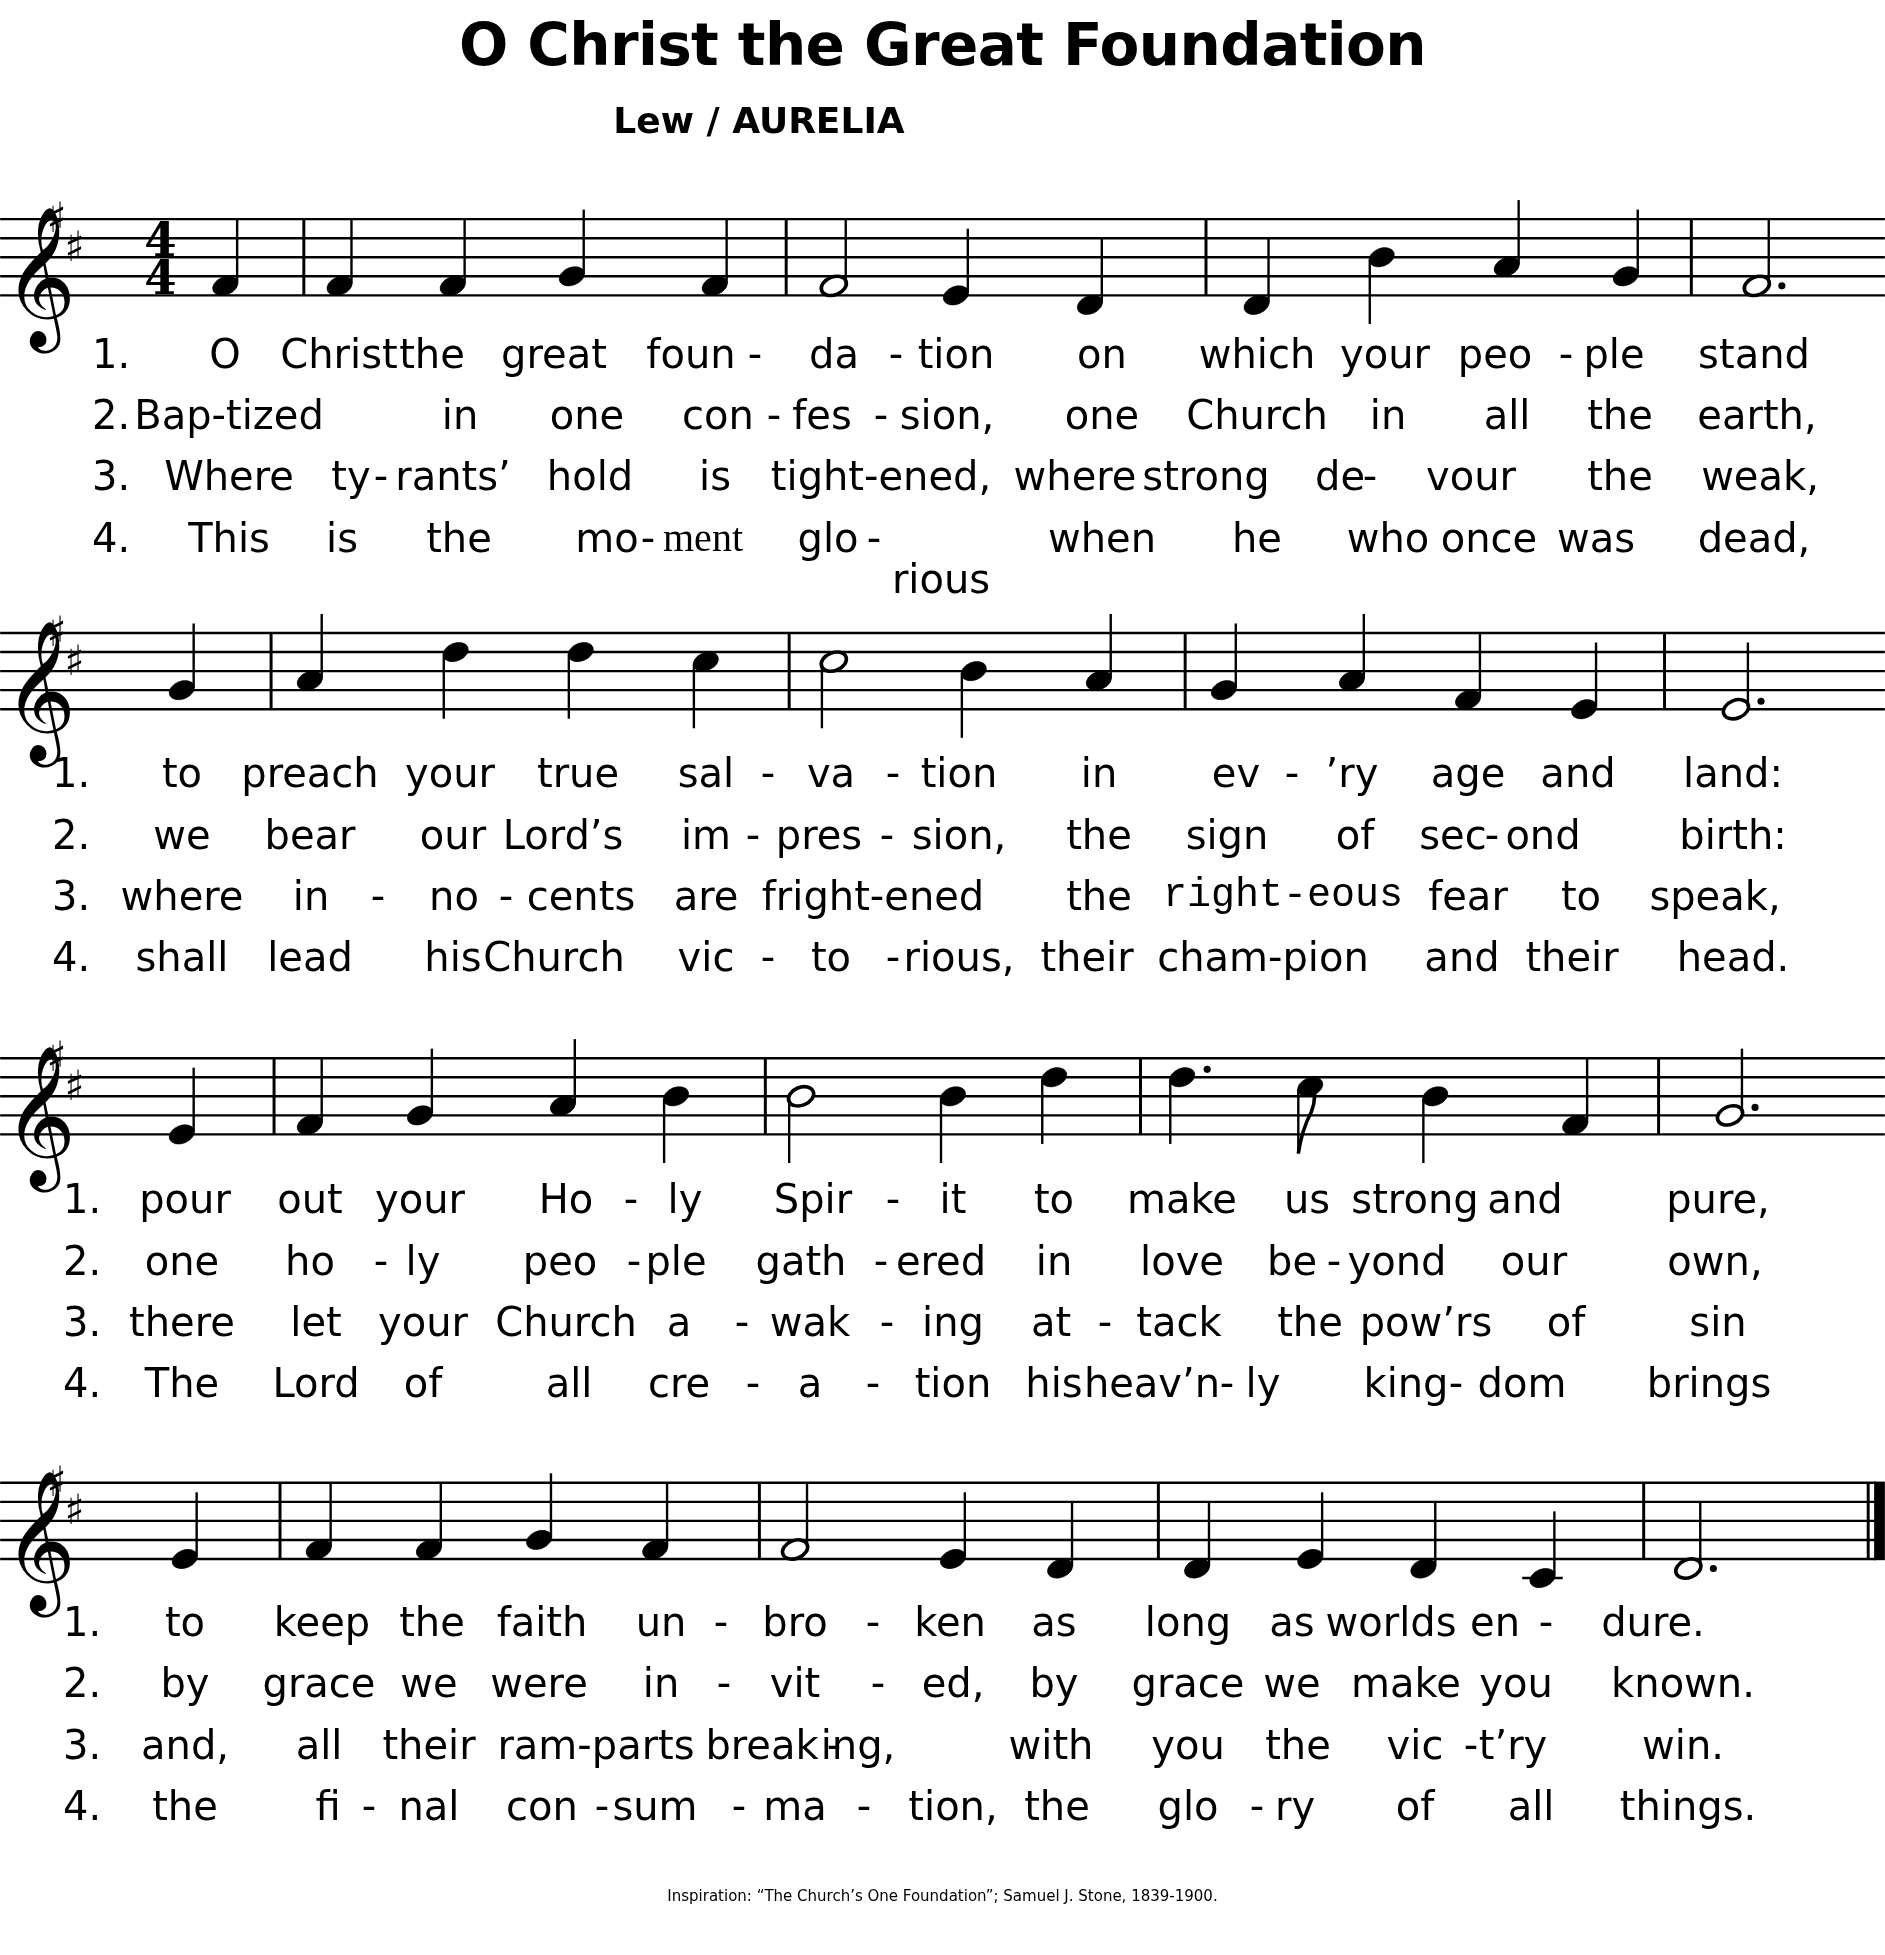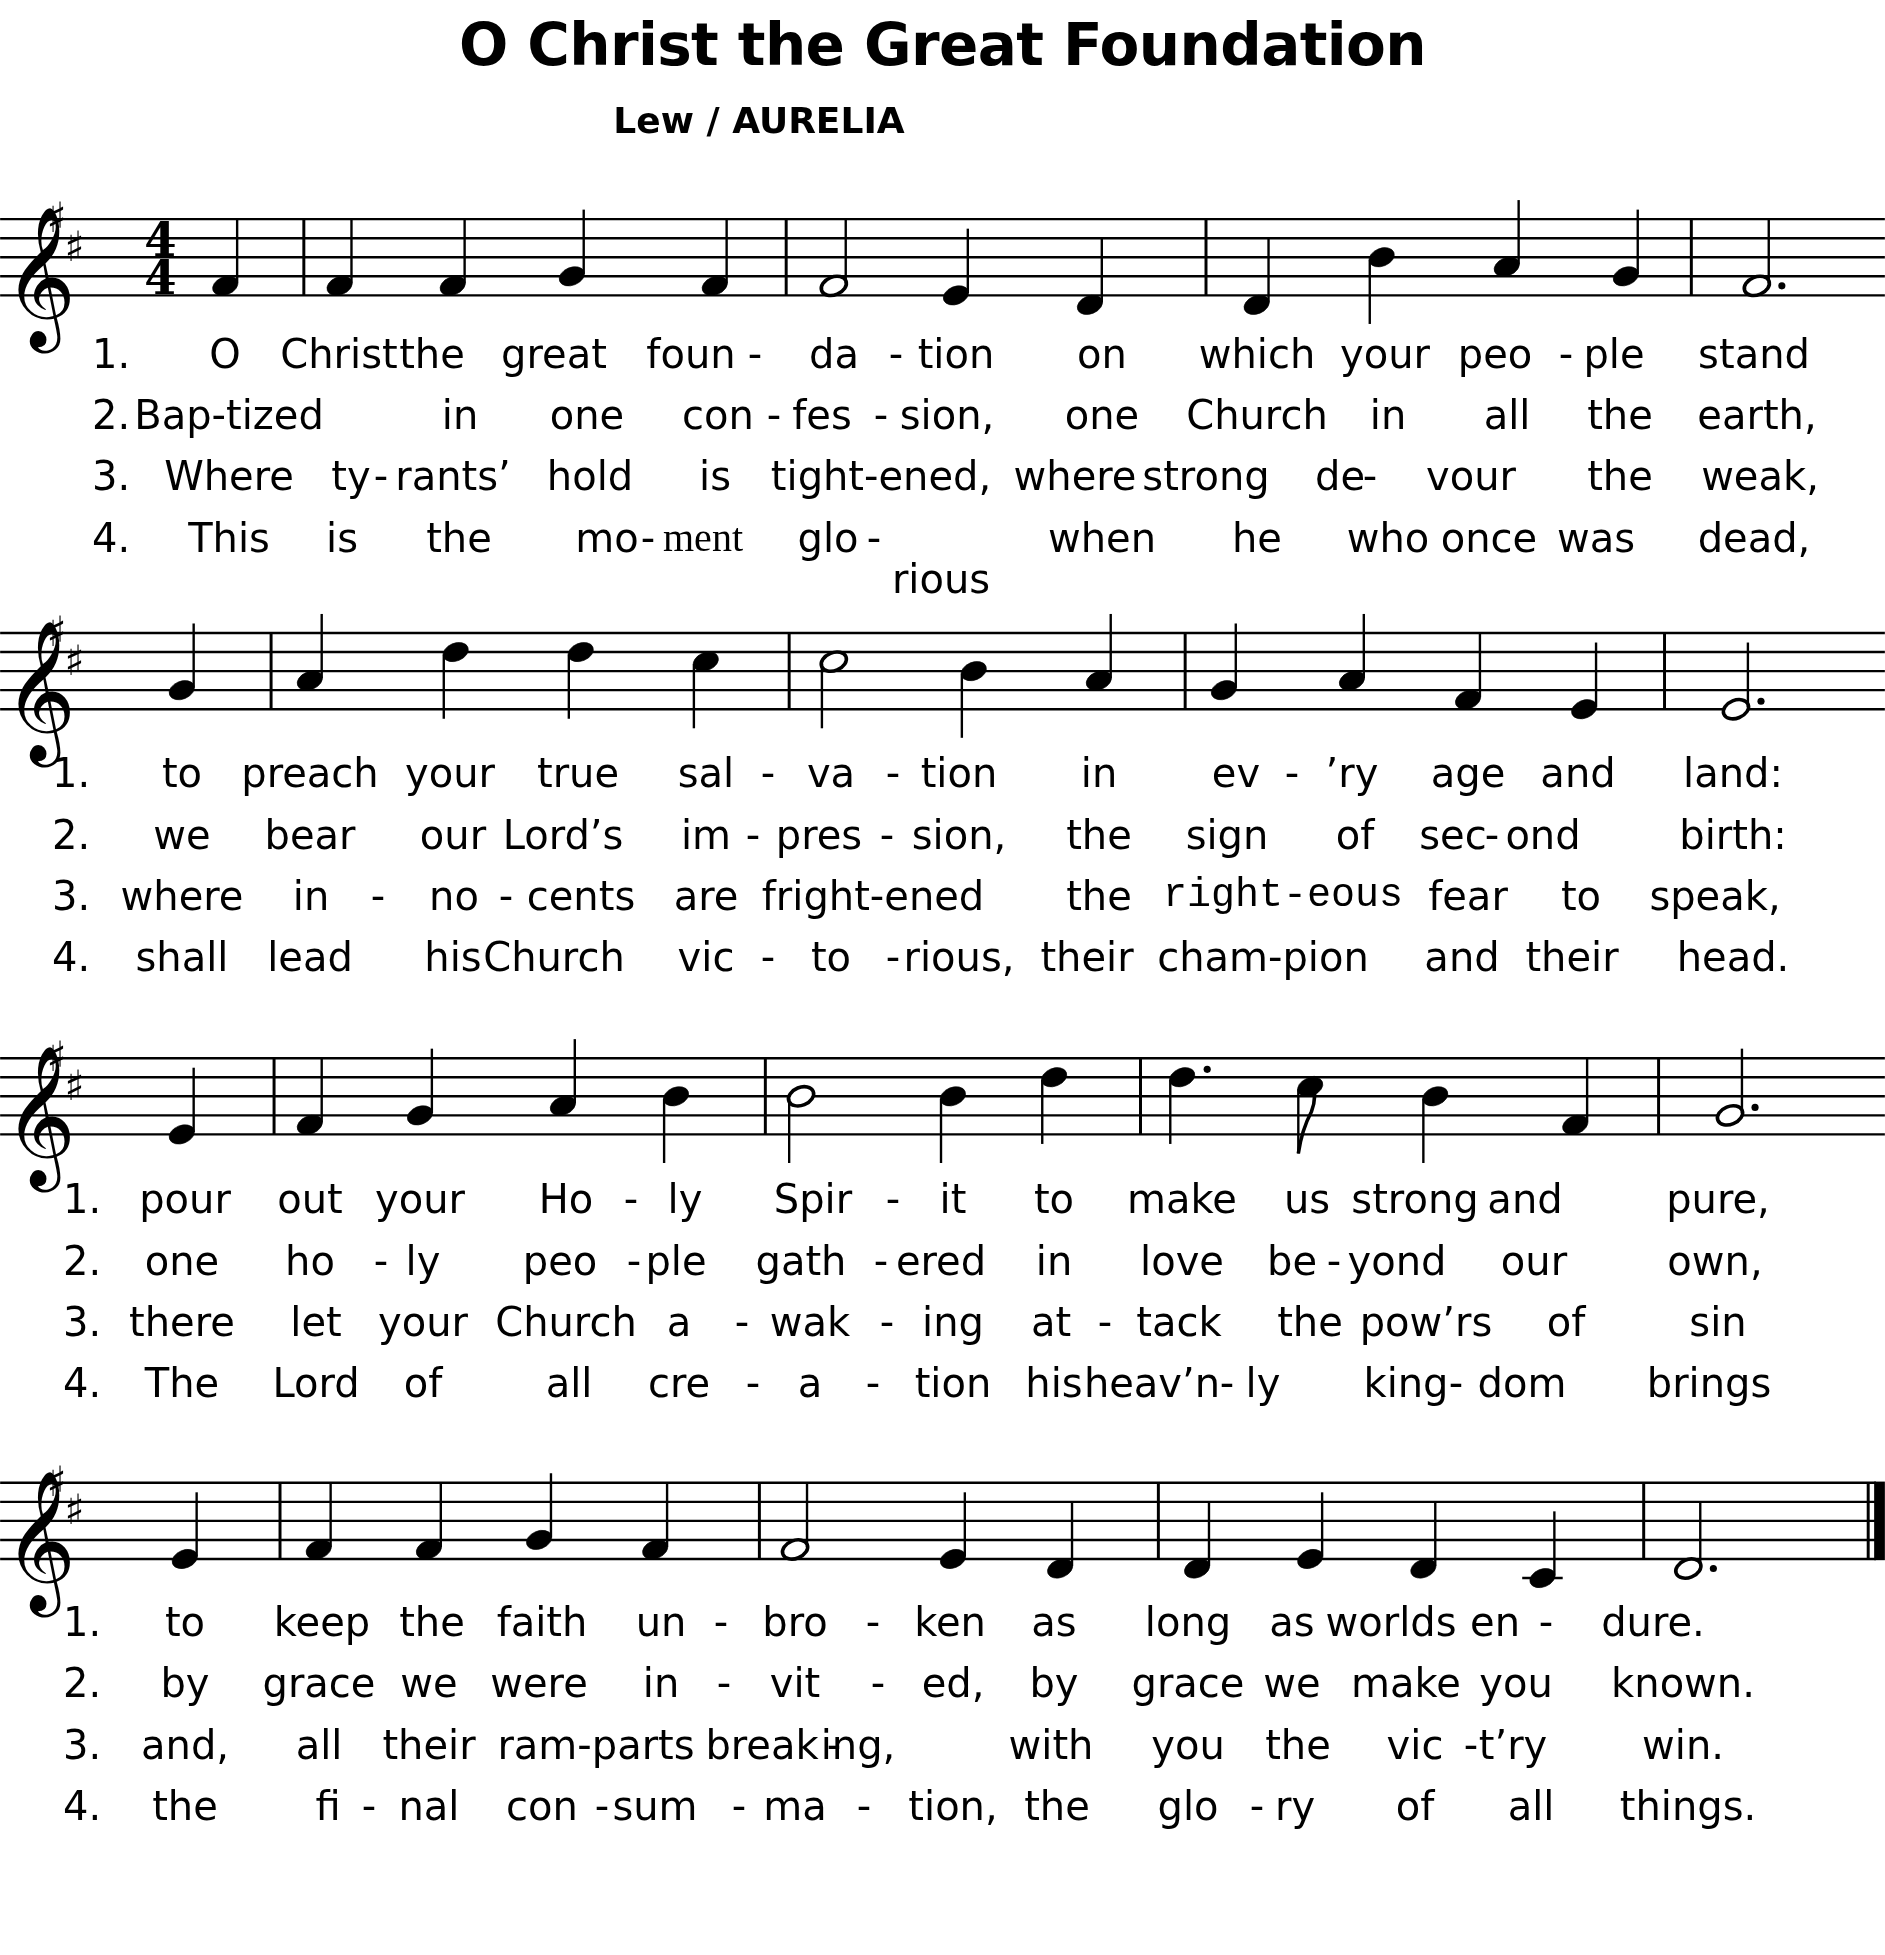--- a/index.html
+++ b/index.html
@@ -594,14 +594,15 @@
         <span class="syl" style="left: 1257px;">-</span>
         <span class="syl" style="left: 1295px;">ry</span>
         <span class="syl" style="left: 1415px;">of</span>
         <span class="syl" style="left: 1531px;">all</span>
         <span class="syl" style="left: 1688px;">things.</span>
       </div>
     </div>
   </div>
 
 <div class="footer">
+  <div>Inspiration:  “The Church’s One Foundation”; Samuel J. Stone, 1839-1900.</div>
 </div>
 
 
 </body></html>

